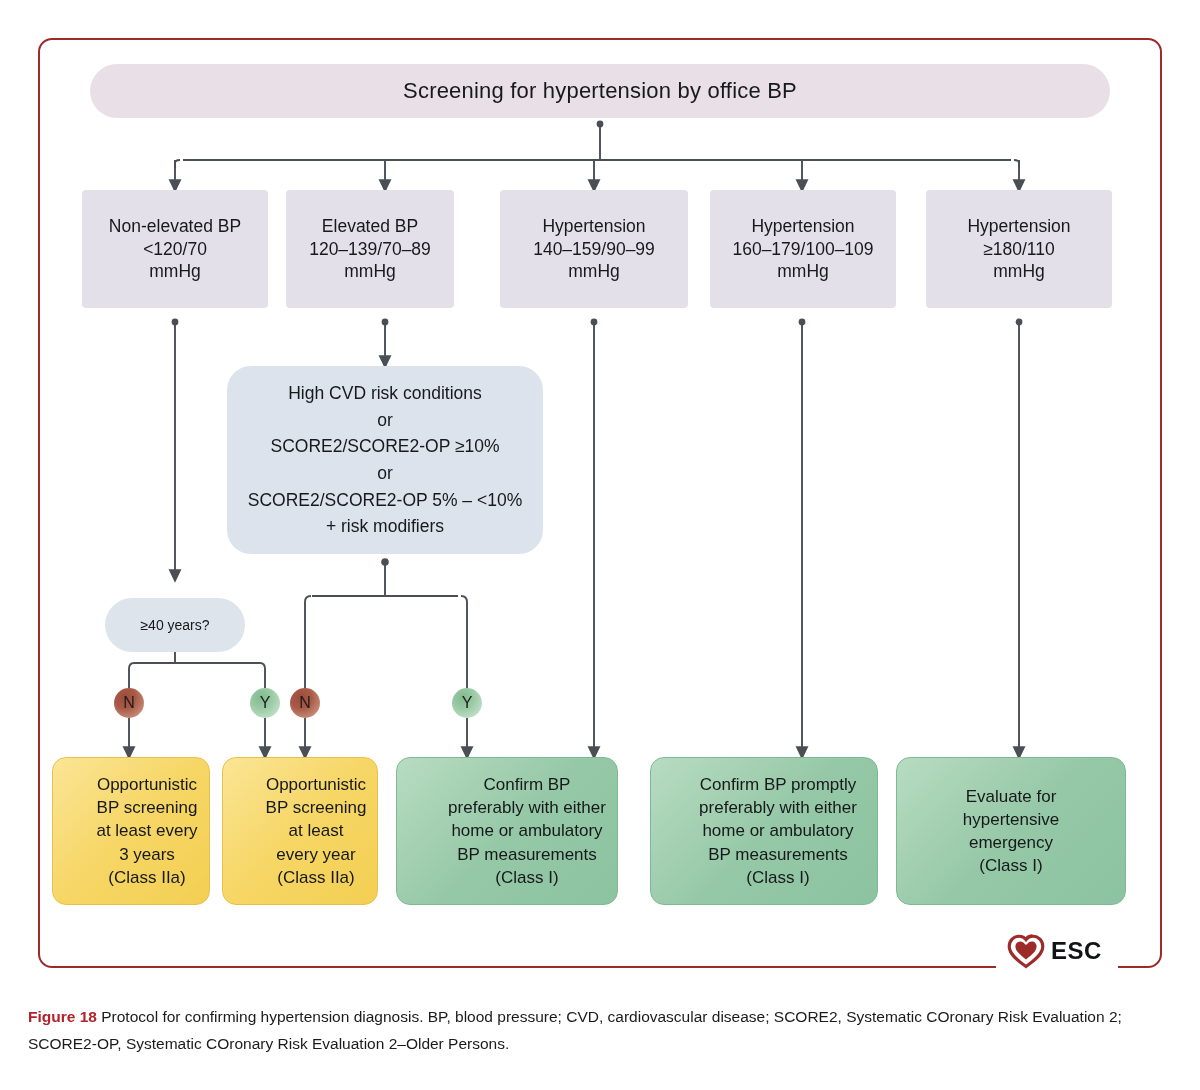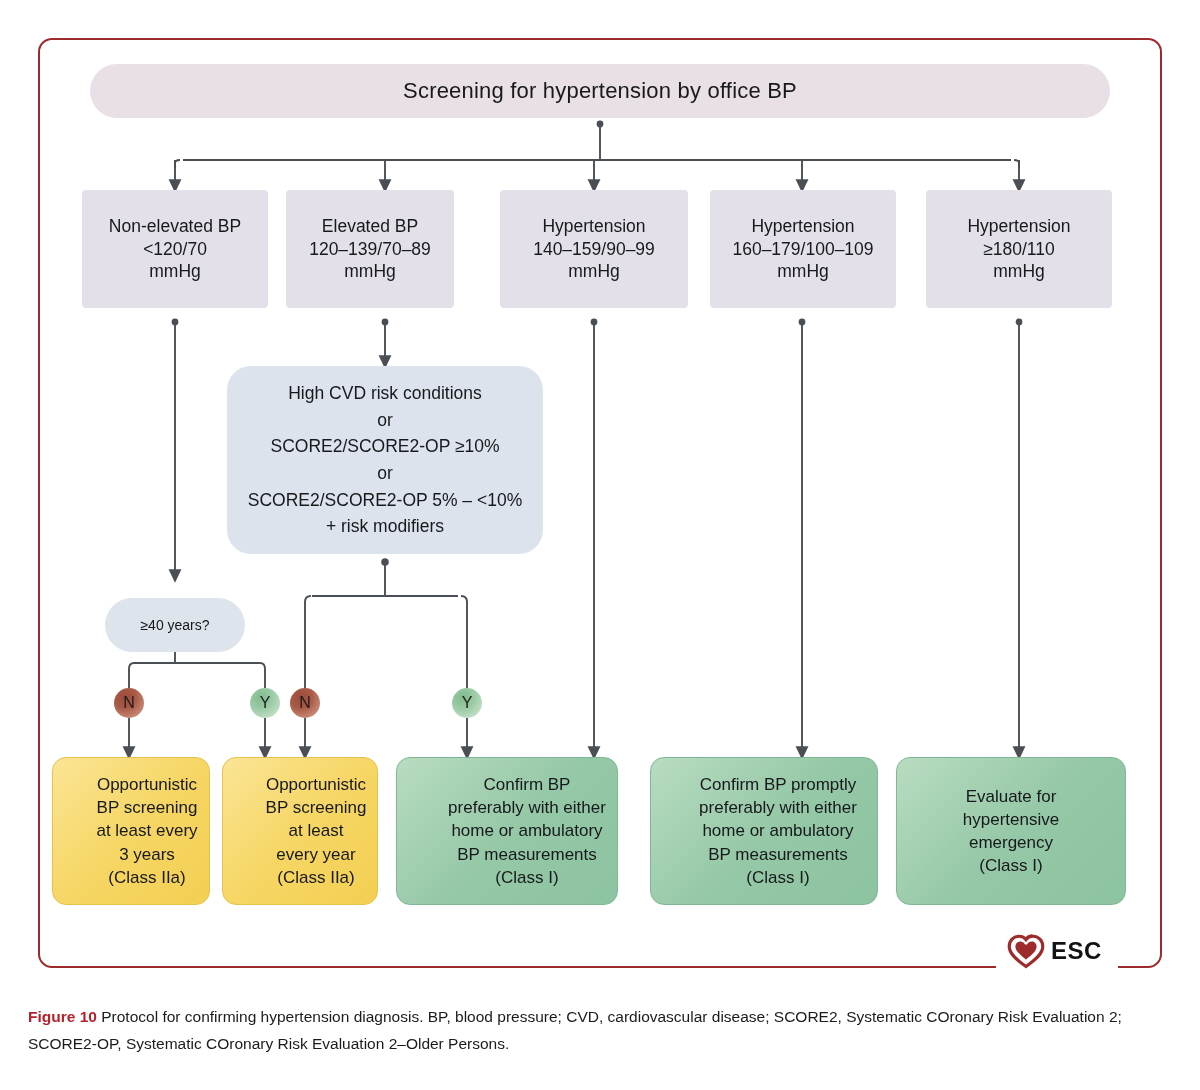--- a/index.html
+++ b/index.html
@@ -262,16 +262,16 @@
   <div class="esc">
     <svg width="40" height="36" viewBox="0 0 40 36">
       <path d="M20 33.5 C10 26.5 3.2 20.6 3.2 13.6 C3.2 7.6 7.6 3.2 13.2 3.2 C16.3 3.2 18.7 4.7 20 6.6 C21.3 4.7 23.7 3.2 26.8 3.2 C32.4 3.2 36.8 7.6 36.8 13.6 C36.8 20.6 30 26.5 20 33.5 Z" fill="none" stroke="#9e2b2b" stroke-width="3.1"></path>
       <path d="M20 26.5 C13.6 21.6 9.4 17.8 9.4 13.6 C9.4 10.6 11.5 8.5 14.2 8.5 C16.3 8.5 18.1 9.8 19 11.4 L21 11.4 C21.9 9.8 23.7 8.5 25.8 8.5 C28.5 8.5 30.6 10.6 30.6 13.6 C30.6 17.8 26.4 21.6 20 26.5 Z" fill="#9e2b2b"></path>
       <path d="M19.6 4.2 C21.5 2.2 24.4 1.2 26.6 1.4 C25.4 3.0 23.1 4.6 20.6 5.2 Z" fill="#9e2b2b"></path>
     </svg>
     <span class="esc-text">ESC</span>
   </div>
 
   <div class="caption">
-    <span class="fignum">Figure 10</span><span> Protocol for confirming hypertension diagnosis. BP, blood pressure; CVD, cardiovascular disease; SCORE2, Systematic COronary Risk Evaluation 2; SCORE2-OP, Systematic COronary Risk Evaluation 2–Older Persons.</span>
+    <span class="fignum">Figure 18</span><span> Protocol for confirming hypertension diagnosis. BP, blood pressure; CVD, cardiovascular disease; SCORE2, Systematic COronary Risk Evaluation 2; SCORE2-OP, Systematic COronary Risk Evaluation 2–Older Persons.</span>
   </div>
 
 </div>
 
 </body></html>

